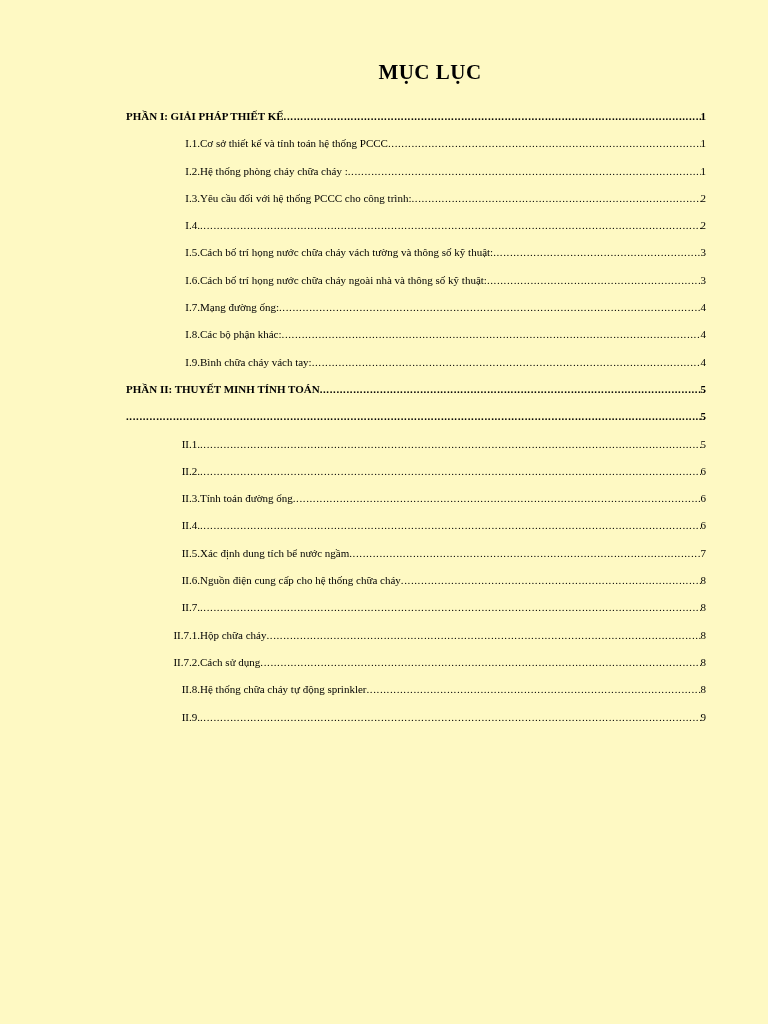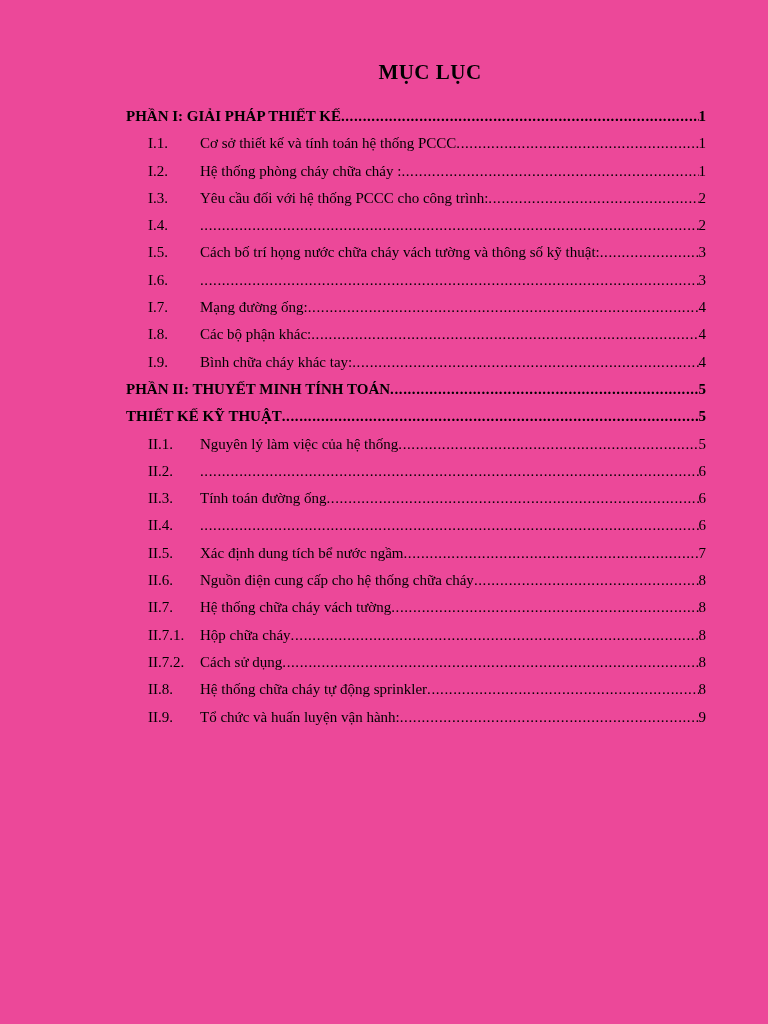--- a/index.html
+++ b/index.html
@@ -4,21 +4,21 @@
 <style>
   html, body {
     margin: 0;
     padding: 0;
     background: #ffffff;
   }
   .page {
     position: relative;
     width: 768px;
     height: 1024px;
-    background: #ec4899;
+    background: #fef9c3;
     color: #000000;
     font-family: "Liberation Serif", "DejaVu Serif", serif;
     overflow: hidden;
   }
   .content {
     position: absolute;
     left: 126px;
     right: 62px;
     top: 57px;
   }
@@ -29,30 +29,31 @@
     line-height: 30px;
     height: 30px;
     margin: 0 0 16px 28px;
     letter-spacing: 0.5px;
   }
   .toc-row {
     display: flex;
     align-items: baseline;
     height: 27.3px;
     line-height: 27.3px;
-    font-size: 15px;
+    font-size: 11px;
     padding-left: 22px;
     white-space: nowrap;
   }
   .toc-row.heading {
     font-weight: 700;
     padding-left: 0;
   }
   .toc-label {
     flex: 0 0 52px;
+    text-align: right;
   }
   .toc-text {
     flex: 0 0 auto;
     white-space: nowrap;
   }
   .toc-leader {
     flex: 1 1 0;
     overflow: hidden;
     white-space: nowrap;
     min-width: 6px;
@@ -102,56 +103,55 @@
     <span class="toc-page">2</span>
   </div>
         <div class="toc-row">
     <span class="toc-label">I.5.</span>
     <span class="toc-text">Cách bố trí họng nước chữa cháy vách tường và thông số kỹ thuật:</span>
     <span class="toc-leader"></span>
     <span class="toc-page">3</span>
   </div>
         <div class="toc-row">
     <span class="toc-label">I.6.</span>
+    <span class="toc-text">Cách bố trí họng nước chữa cháy ngoài nhà và thông số kỹ thuật:</span>
     <span class="toc-leader"></span>
     <span class="toc-page">3</span>
   </div>
         <div class="toc-row">
     <span class="toc-label">I.7.</span>
     <span class="toc-text">Mạng đường ống:</span>
     <span class="toc-leader"></span>
     <span class="toc-page">4</span>
   </div>
         <div class="toc-row">
     <span class="toc-label">I.8.</span>
     <span class="toc-text">Các bộ phận khác:</span>
     <span class="toc-leader"></span>
     <span class="toc-page">4</span>
   </div>
         <div class="toc-row">
     <span class="toc-label">I.9.</span>
-    <span class="toc-text">Bình chữa cháy khác tay:</span>
+    <span class="toc-text">Bình chữa cháy vách tay:</span>
     <span class="toc-leader"></span>
     <span class="toc-page">4</span>
   </div>
         <div class="toc-row heading">
 
     <span class="toc-text">PHẦN II: THUYẾT MINH TÍNH TOÁN</span>
     <span class="toc-leader"></span>
     <span class="toc-page">5</span>
   </div>
         <div class="toc-row heading">
 
-    <span class="toc-text">THIẾT KẾ KỸ THUẬT</span>
     <span class="toc-leader"></span>
     <span class="toc-page">5</span>
   </div>
         <div class="toc-row">
     <span class="toc-label">II.1.</span>
-    <span class="toc-text">Nguyên lý làm việc của hệ thống</span>
     <span class="toc-leader"></span>
     <span class="toc-page">5</span>
   </div>
         <div class="toc-row">
     <span class="toc-label">II.2.</span>
     <span class="toc-leader"></span>
     <span class="toc-page">6</span>
   </div>
         <div class="toc-row">
     <span class="toc-label">II.3.</span>
@@ -171,21 +171,20 @@
     <span class="toc-page">7</span>
   </div>
         <div class="toc-row">
     <span class="toc-label">II.6.</span>
     <span class="toc-text">Nguồn điện cung cấp cho hệ thống chữa cháy</span>
     <span class="toc-leader"></span>
     <span class="toc-page">8</span>
   </div>
         <div class="toc-row">
     <span class="toc-label">II.7.</span>
-    <span class="toc-text">Hệ thống chữa cháy vách tường</span>
     <span class="toc-leader"></span>
     <span class="toc-page">8</span>
   </div>
         <div class="toc-row">
     <span class="toc-label">II.7.1.</span>
     <span class="toc-text">Hộp chữa cháy</span>
     <span class="toc-leader"></span>
     <span class="toc-page">8</span>
   </div>
         <div class="toc-row">
@@ -195,19 +194,18 @@
     <span class="toc-page">8</span>
   </div>
         <div class="toc-row">
     <span class="toc-label">II.8.</span>
     <span class="toc-text">Hệ thống chữa cháy tự động sprinkler</span>
     <span class="toc-leader"></span>
     <span class="toc-page">8</span>
   </div>
         <div class="toc-row">
     <span class="toc-label">II.9.</span>
-    <span class="toc-text">Tổ chức và huấn luyện vận hành:</span>
     <span class="toc-leader"></span>
     <span class="toc-page">9</span>
   </div>
       </div>
   </div>
 </div>
 
 </body></html>

